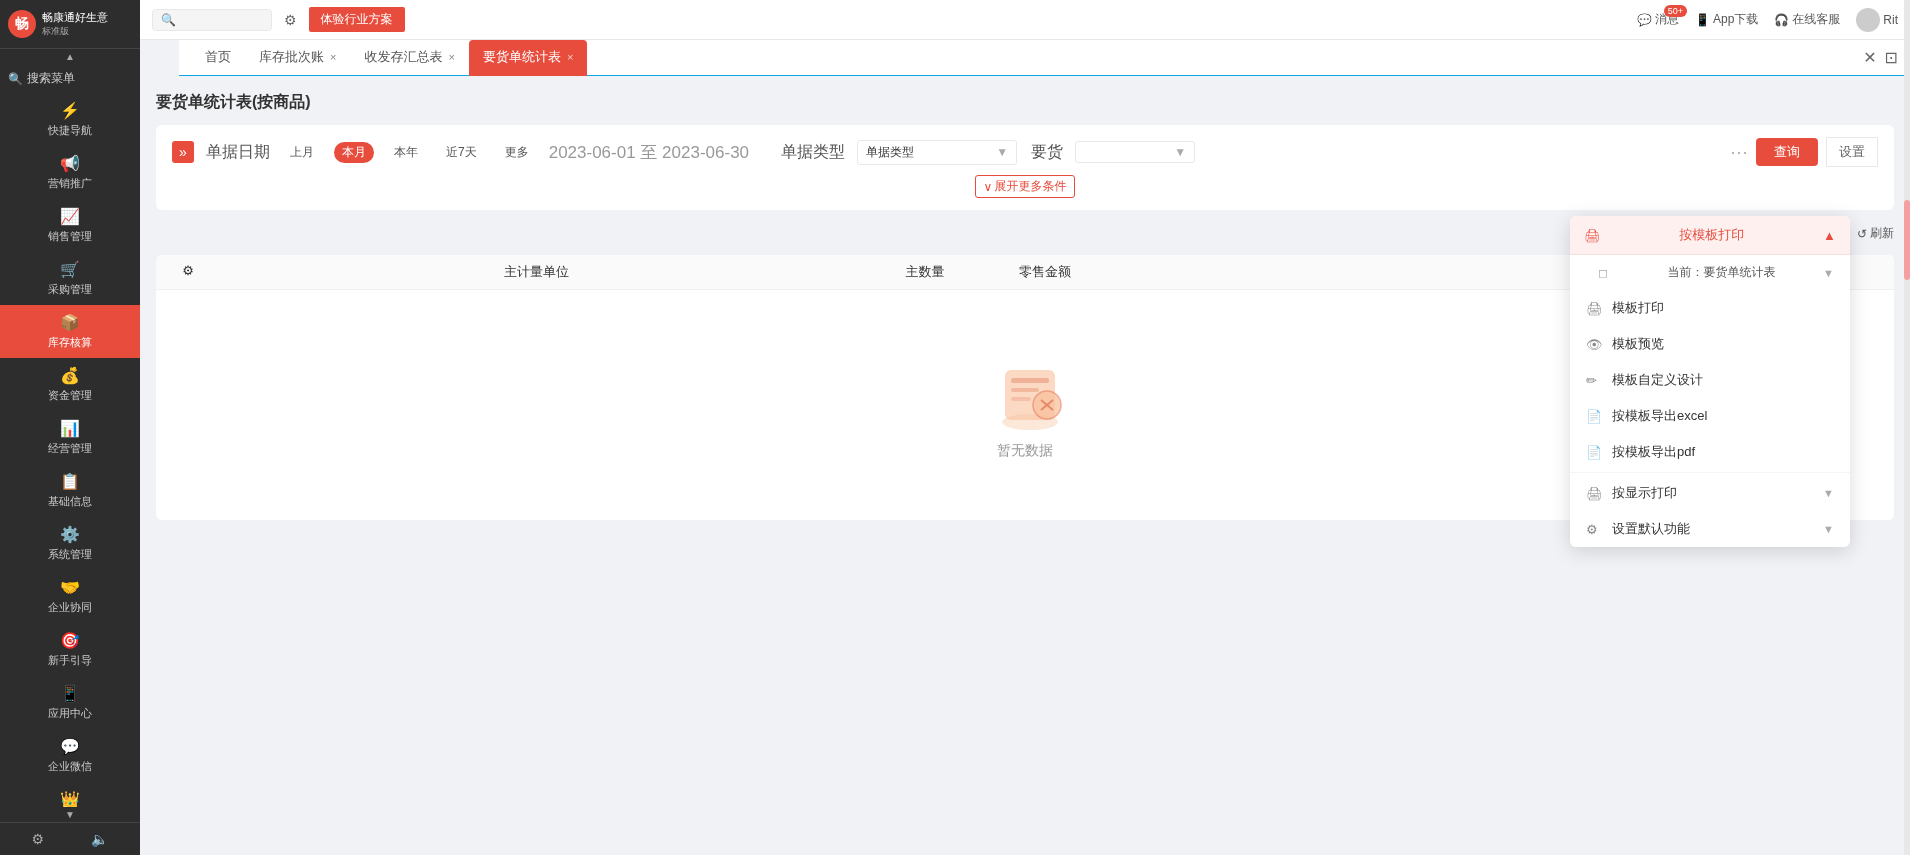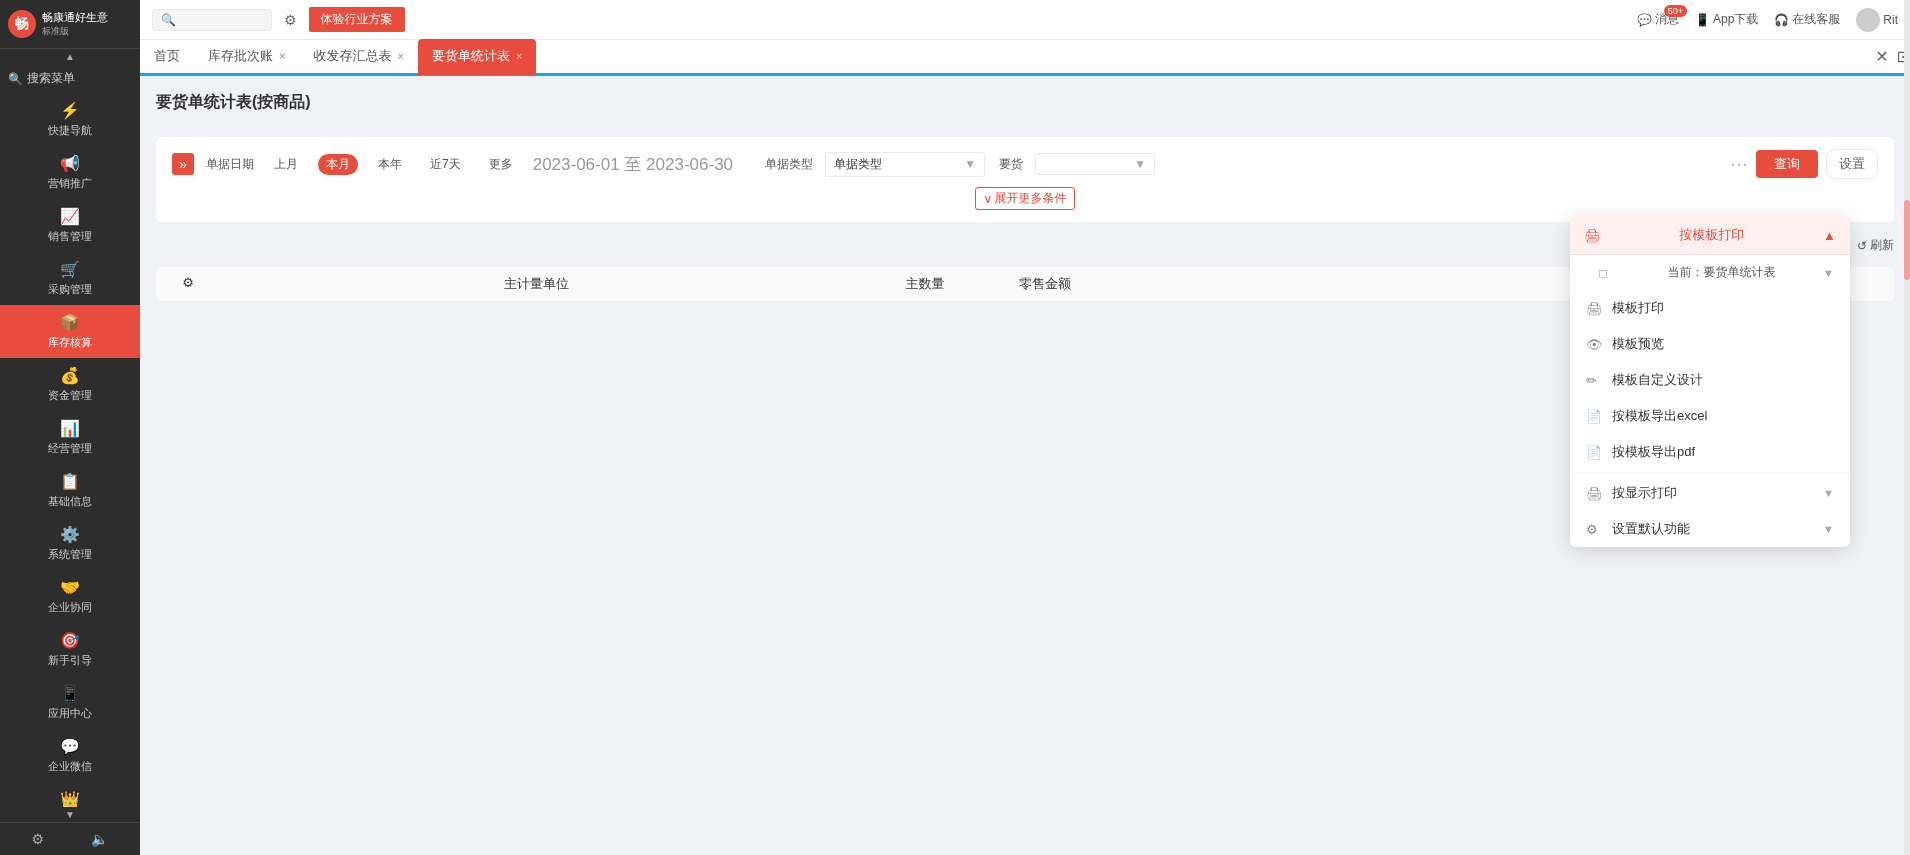--- a/index.html
+++ b/index.html
@@ -128,24 +128,25 @@
       top: -6px; right: -8px;
     }
     .avatar { width: 24px; height: 24px; background: #ccc; border-radius: 50%; }
 
     
     .tabs {
       background: #fff;
       display: flex;
       align-items: center;
       height: 36px;
-      padding: 0 0;
-      border-bottom: 3px solid #0ea5e9;
+      padding: 0 12px;
+      border-bottom: 1px solid #0ea5e9;
       flex-shrink: 0;
       gap: 0;
+      margin-left: 39px;
     }
     .tab {
       padding: 0 14px;
       height: 36px;
       display: flex;
       align-items: center;
       font-size: 13px;
       cursor: pointer;
       color: #555;
       gap: 6px;
@@ -176,21 +177,21 @@
       overflow-y: auto;
       padding: 16px;
       background: #f0f2f5;
       position: relative;
     }
 
     .page-header {
       font-size: 16px;
       font-weight: bold;
       color: #333;
-      margin-bottom: 24px;
+      margin-bottom: 12px;
     }
 
     
     .filter-card {
       background: #fff;
       border-radius: 6px;
       padding: 12px 16px;
       margin-bottom: 10px;
     }
     .filter-row {
@@ -201,21 +202,21 @@
     }
     .filter-expand-btn {
       background: none; border: none;
       color: #e74c3c; cursor: pointer;
       font-size: 12px;
       display: flex; align-items: center; gap: 2px;
       border: 1px solid #e74c3c;
       border-radius: 3px;
       padding: 2px 8px;
     }
-    .filter-label { color: #555; font-size: 12px; white-space: nowrap; }
+    .filter-label { color: #555; font-size: 16px; white-space: nowrap; }
     .filter-input {
       border: 1px solid #e8e8e8;
       border-radius: 3px;
       padding: 3px 8px;
       font-size: 12px;
       color: #333;
       display: flex; align-items: center; gap: 4px;
     }
     .date-chip {
       padding: 2px 8px;
@@ -484,21 +485,21 @@
 
         <span class="filter-label" style="margin-left:2px;">要货</span>
         <div class="filter-input" style="min-width:120px;cursor:pointer;">
           <span></span>
           <span style="margin-left:auto;color:#aaa;">▼</span>
         </div>
 
         <div style="margin-left:auto;display:flex;gap:8px;align-items:center;">
           <span style="color:#aaa;cursor:pointer;font-size:18px;">···</span>
           <button style="background:#e74c3c;color:white;border:none;border-radius:4px;padding:5px 18px;font-size:13px;cursor:pointer;">查询</button>
-          <button style="background:#fff;color:#666;border:1px solid #e8e8e8;border-radius:9px;padding:5px 12px;font-size:13px;cursor:pointer;">设置</button>
+          <button style="background:#fff;color:#666;border:1px solid #e8e8e8;border-radius:0;padding:5px 12px;font-size:13px;cursor:pointer;">设置</button>
         </div>
       </div>
 
       <div class="expand-row">
         <button class="filter-expand-btn">
           <span>∨</span>
           <span>展开更多条件</span>
         </button>
       </div>
     </div>
@@ -521,20 +522,35 @@
 
     <div class="table-card">
       <div class="table-header">
         <div class="th">⚙</div>
         <div class="th">主计量单位</div>
         <div class="th">主数量</div>
         <div class="th">零售金额</div>
         <div class="th"></div>
       </div>
 
+      <div class="empty-state">
+        <div class="empty-icon">
+          <svg width="90" height="90" viewBox="0 0 90 90" fill="none" xmlns="http://www.w3.org/2000/svg">
+            <ellipse cx="45" cy="72" rx="28" ry="8" fill="#f5c6a0" opacity="0.4"></ellipse>
+            <rect x="20" y="20" width="50" height="50" rx="6" fill="#f9c09a" opacity="0.6"></rect>
+            <rect x="26" y="28" width="38" height="5" rx="2" fill="#e8896a" opacity="0.5"></rect>
+            <rect x="26" y="38" width="28" height="4" rx="2" fill="#e8896a" opacity="0.4"></rect>
+            <rect x="26" y="47" width="20" height="4" rx="2" fill="#e8896a" opacity="0.3"></rect>
+            <circle cx="62" cy="55" r="14" fill="#f9c09a" opacity="0.7" stroke="#e8896a" stroke-width="1.5"></circle>
+            <line x1="56" y1="50" x2="68" y2="60" stroke="#e8896a" stroke-width="2"></line>
+            <line x1="68" y1="50" x2="56" y2="60" stroke="#e8896a" stroke-width="2"></line>
+          </svg>
+        </div>
+        <span>暂无数据</span>
+      </div>
     </div>
 
     <div class="print-dropdown">
       <div class="dropdown-header">
         <span>🖨</span>
         <span>按模板打印</span>
         <span style="cursor:pointer;">▲</span>
       </div>
 
       <div class="dropdown-current">

